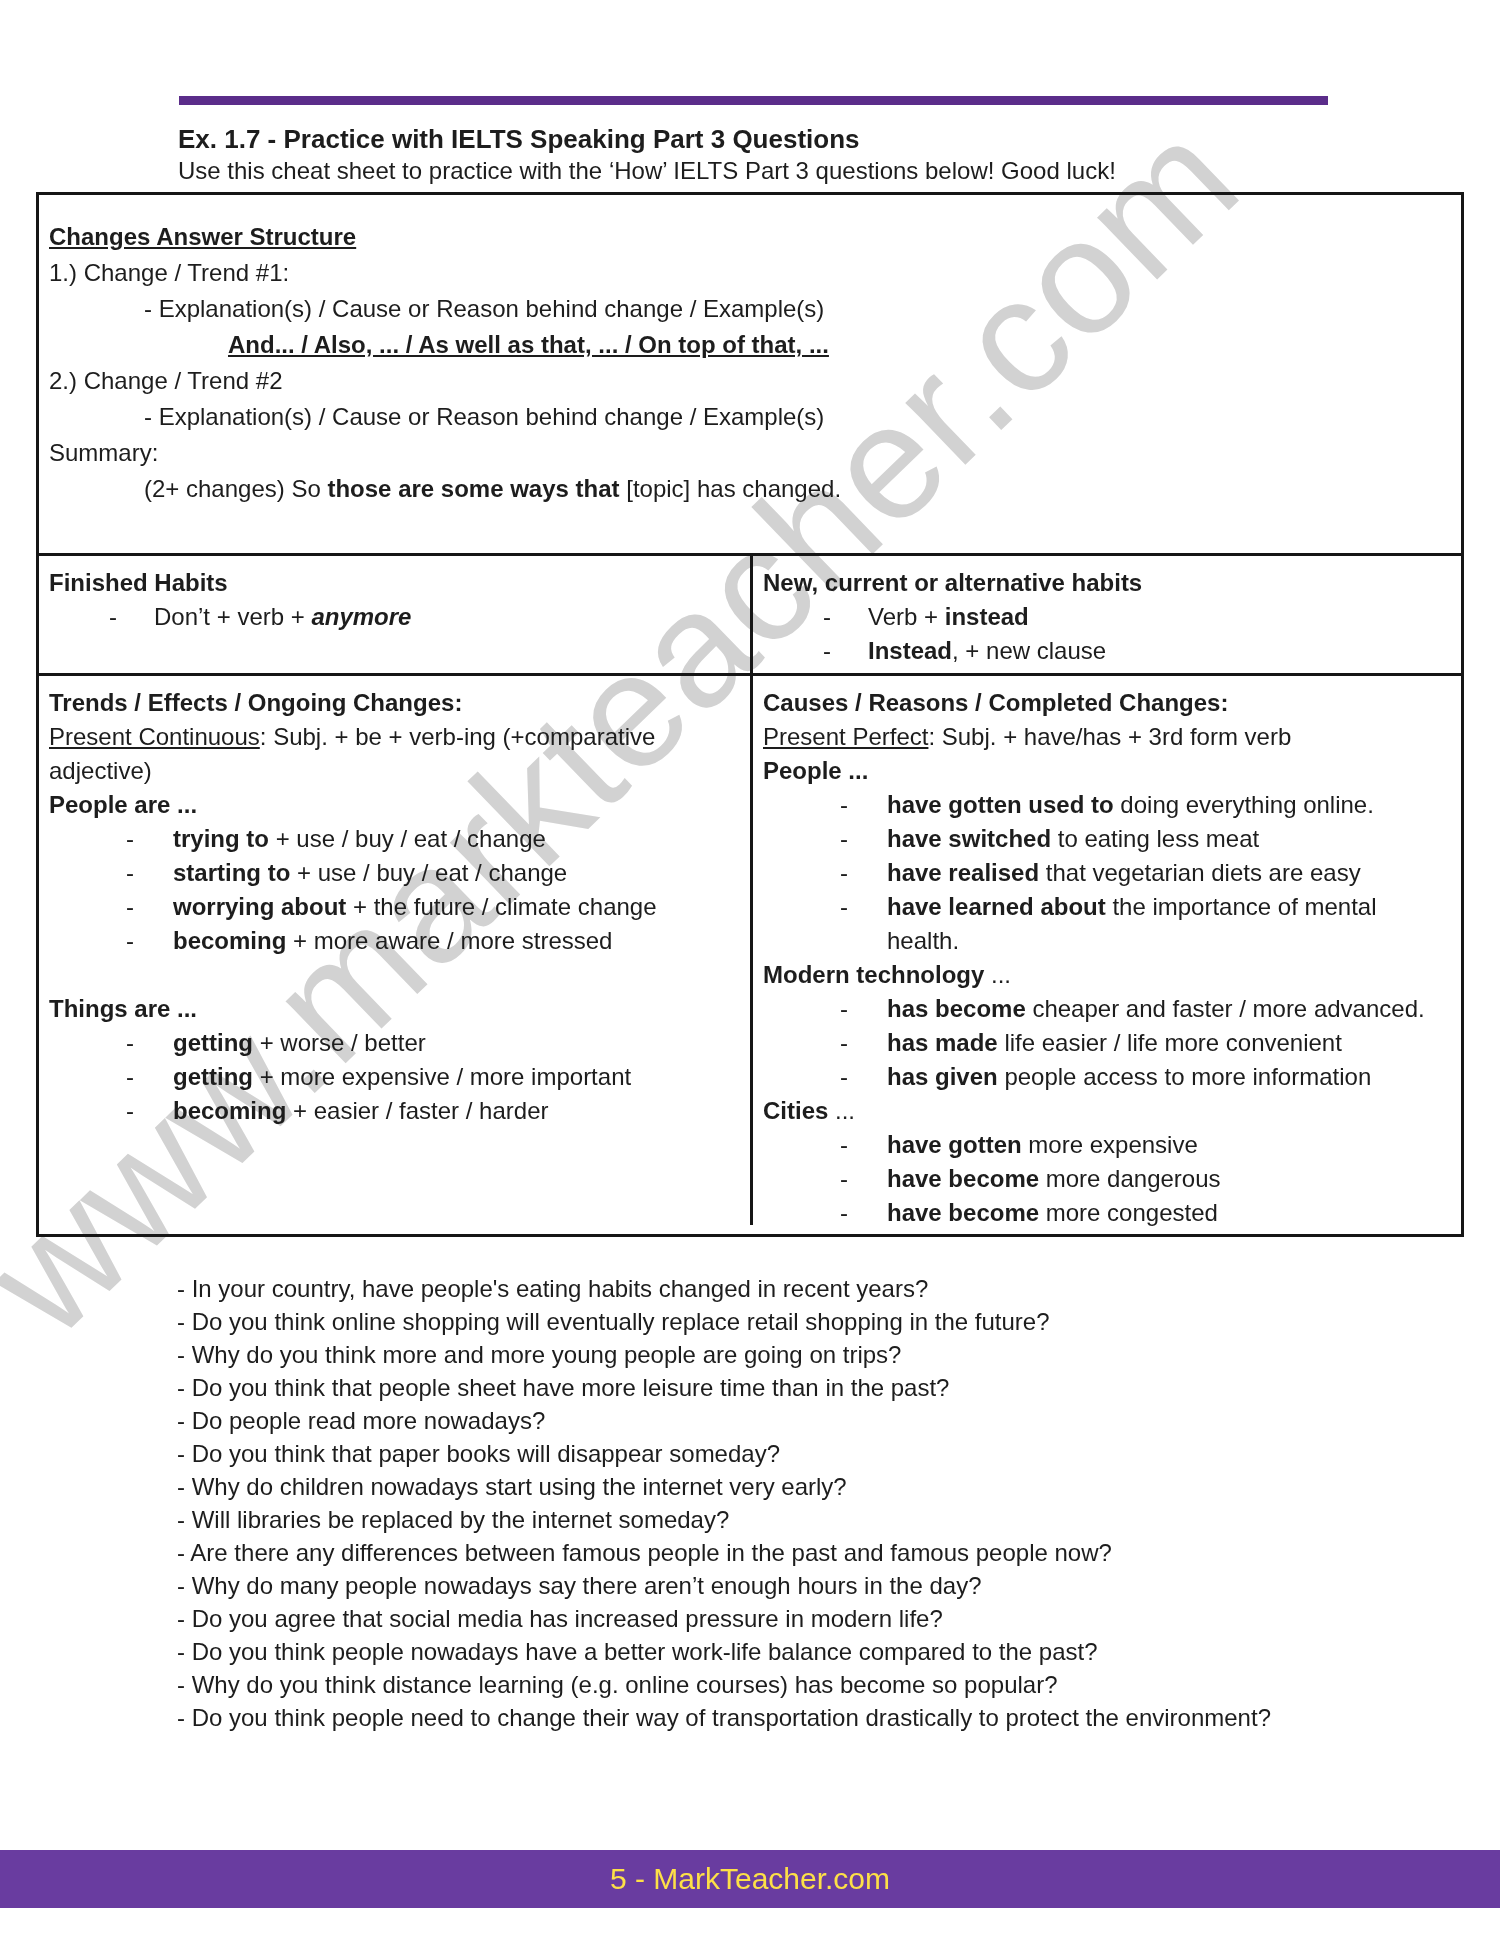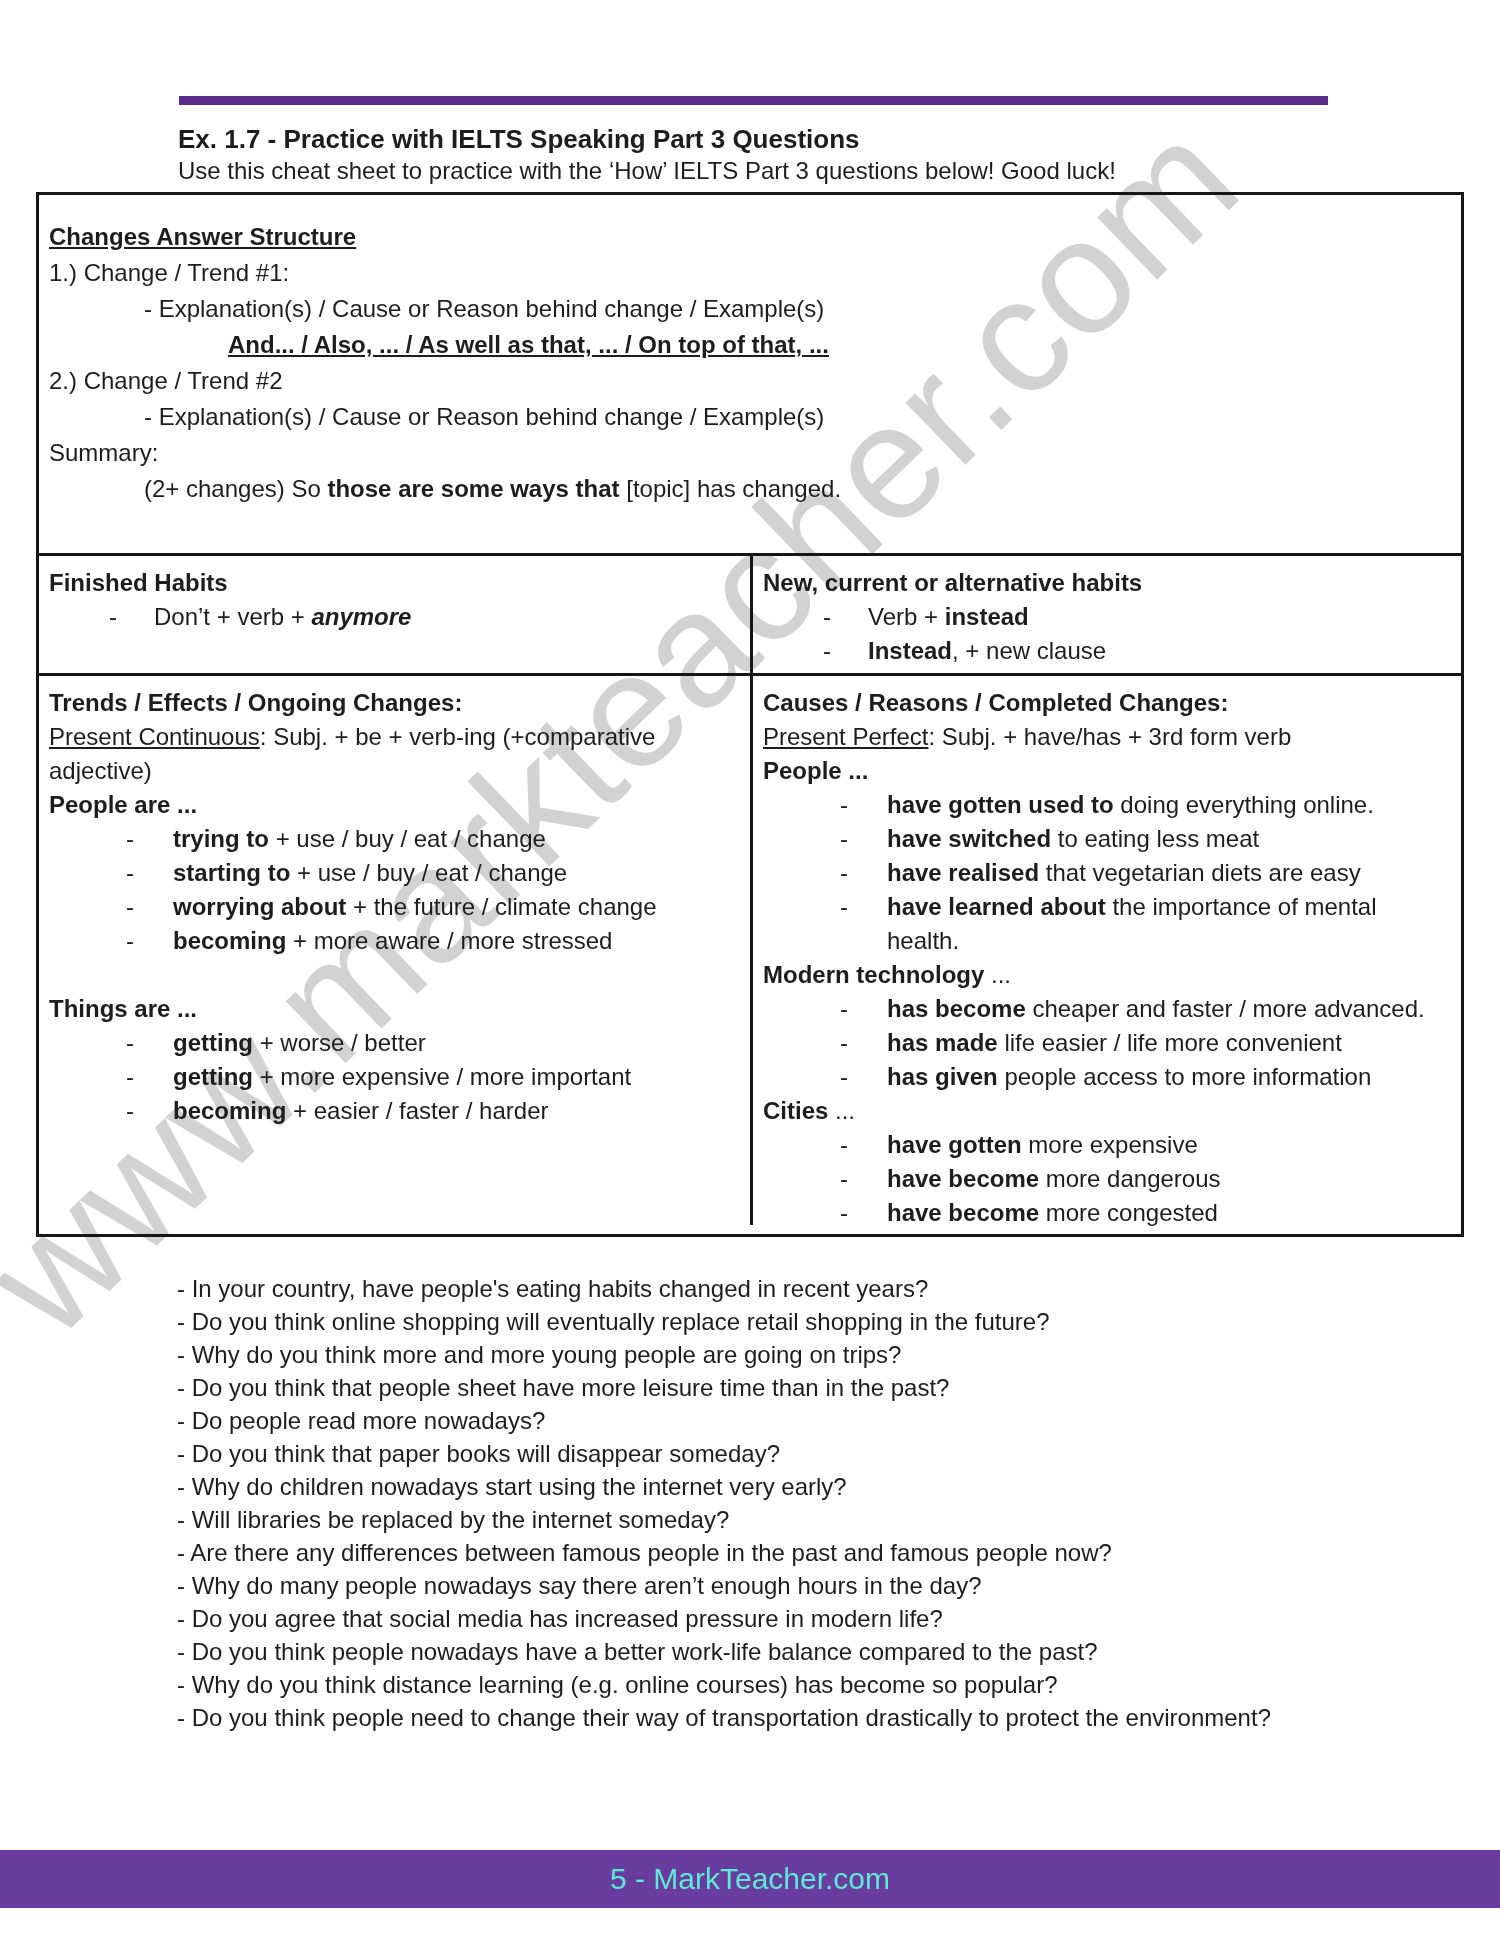--- a/index.html
+++ b/index.html
@@ -47,21 +47,21 @@
   .li2 .dash{display:inline-block;width:45px;text-indent:0;}
   .li3{padding-left:124px;text-indent:-47px;line-height:34px;}
   .li3 .dash{display:inline-block;width:47px;text-indent:0;}
   .spacer{height:34px;}
   .questions{
     position:absolute;left:177px;top:1272px;width:1105px;
     font-size:24px;line-height:33px;
   }
   .footer{
     position:absolute;left:0;top:1850px;width:1500px;height:58px;
-    background:var(--footer-bar);color:#5eead4;font-size:30px;line-height:58px;text-align:center;
+    background:var(--footer-bar);color:#fde047;font-size:30px;line-height:58px;text-align:center;
   }
 </style>
 </head>
 <body>
 
 <div class="page">
 
   <div class="watermark">www.markteacher.com</div>
 
   <div class="content">

